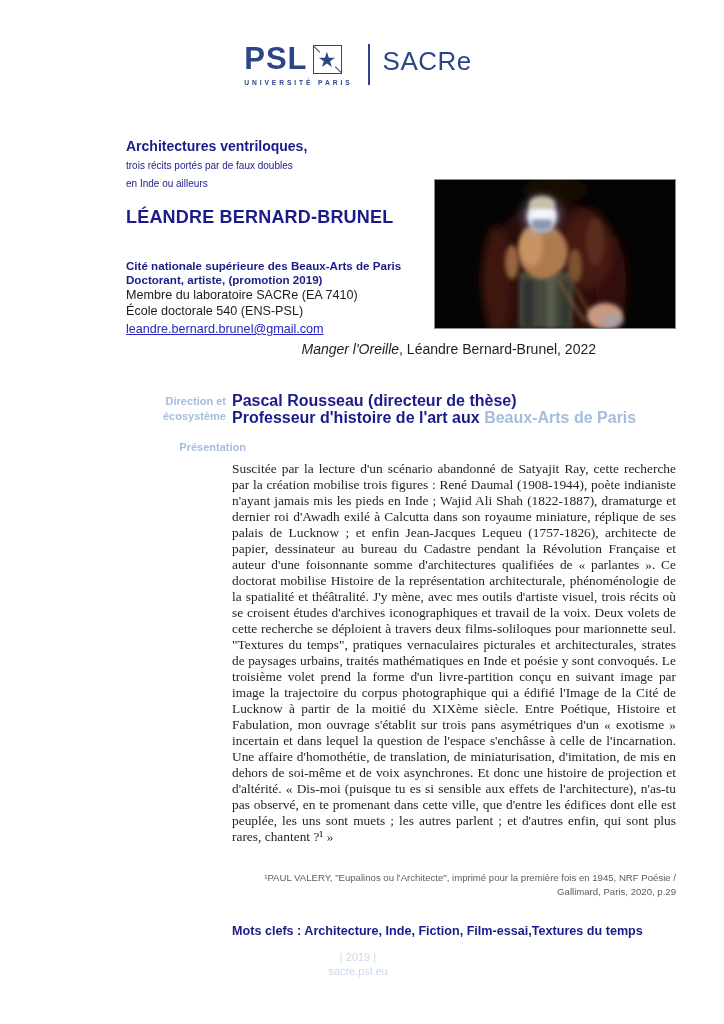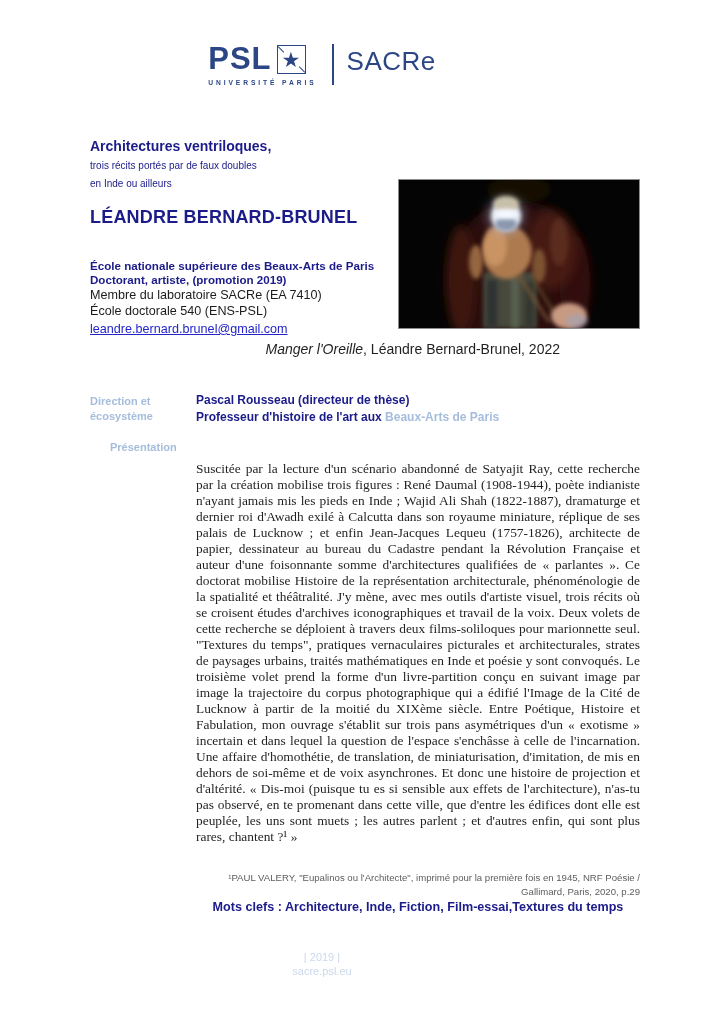--- a/index.html
+++ b/index.html
@@ -1,17 +1,17 @@
 <!DOCTYPE html>
 <html><head>
 <meta charset="utf-8">
 <style>
   html,body{margin:0;padding:0;background:#fff;}
   .page{position:relative;width:644px;height:1024px;background:#ffffff;overflow:hidden;
-        font-family:"Liberation Sans",sans-serif;}
+        font-family:"Liberation Sans",sans-serif;margin-left:36px;}
 
   
   .logo{position:absolute;top:44px;left:0;right:0;display:flex;justify-content:center;align-items:flex-start;}
   .psl-group{display:flex;flex-direction:column;align-items:flex-start;}
   .psl-row{display:flex;align-items:center;}
   .psl-text{font-size:31px;font-weight:bold;color:#2b4585;letter-spacing:1px;line-height:30px;}
   .star-box{width:27px;height:27px;border:1.4px solid #2b4585;margin-left:5px;display:flex;
             align-items:center;justify-content:center;position:relative;}
   .star-box .star{color:#2b4585;font-size:21px;line-height:21px;}
   .star-box:before,.star-box:after{content:"";position:absolute;width:8px;height:1px;background:#2b4585;}
@@ -36,35 +36,35 @@
   
   .photo{position:absolute;left:398px;top:179px;width:240px;height:148px;border:1px solid #8d8d8d;
          background:#000;box-sizing:content-box;}
   .photo svg{display:block;}
   .photo-caption{position:absolute;right:84px;top:341px;width:420px;text-align:right;
                  font-size:14px;color:#1f1f1f;}
   .photo-caption .it{font-style:italic;}
 
   
   .side-label{position:absolute;left:90px;width:100px;font-size:11px;font-weight:bold;
-              color:#a5bddc;line-height:15px;}
+              color:#a5bddc;line-height:15px;text-align:right;}
   .dir-label{top:394px;}
-  .dir-content{position:absolute;left:196px;top:392px;width:450px;font-size:12px;font-weight:bold;
+  .dir-content{position:absolute;left:196px;top:392px;width:450px;font-size:16px;font-weight:bold;
                color:#1b1b8a;line-height:17px;}
   .dir-highlight{color:#a5bddc;}
 
   .pres-label{top:440px;padding-left:20px;}
   .pres-body{position:absolute;left:196px;top:461px;width:444px;
              font-family:"Liberation Serif",serif;font-size:13.4px;line-height:16px;
              color:#1f1f1f;text-align:justify;}
 
   
   .footnote{position:absolute;left:196px;top:871px;width:444px;text-align:right;
             font-size:9.6px;line-height:13.5px;color:#5d5d5d;}
-  .keywords{position:absolute;left:196px;top:900px;width:444px;text-align:center;
+  .keywords{position:absolute;left:196px;top:924px;width:444px;text-align:left;
             font-size:12.6px;font-weight:bold;color:#1b1b8a;}
   .footer{position:absolute;left:0;right:0;top:950px;text-align:center;color:#ccd8ec;
           font-size:11px;line-height:14px;}
 </style>
 </head>
 <body>
 
 <div class="page">
 
   <div class="logo">
@@ -82,21 +82,21 @@
   </div>
 
   <div class="title-block">
     <div class="doc-title">Architectures ventriloques,</div>
     <div class="doc-subtitle">trois récits portés par de faux doubles</div>
     <div class="doc-subtitle">en Inde ou ailleurs</div>
     <div class="doc-author">LÉANDRE BERNARD-BRUNEL</div>
   </div>
 
   <div class="affiliation">
-    <div class="aff-bold">École nationale supérieure des Beaux-Arts de Paris</div>
+    <div class="aff-bold">Cité nationale supérieure des Beaux-Arts de Paris</div>
     <div class="aff-bold">Doctorant, artiste, (promotion 2019)</div>
     <div class="aff-plain">Membre du laboratoire SACRe (EA 7410)</div>
     <div class="aff-plain">École doctorale 540 (ENS-PSL)</div>
     <a class="aff-email" href="#">leandre.bernard.brunel@gmail.com</a>
   </div>
 
   <div class="photo">
     <svg width="240" height="148" viewBox="0 0 240 148" xmlns="http://www.w3.org/2000/svg">
       <defs>
         <filter id="b" x="-50%" y="-50%" width="200%" height="200%">

